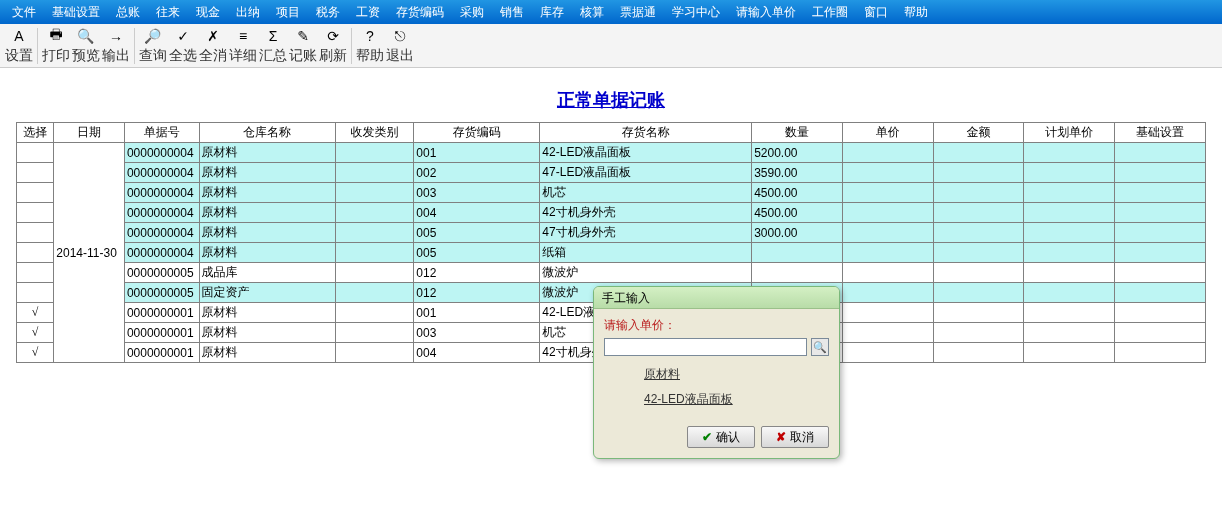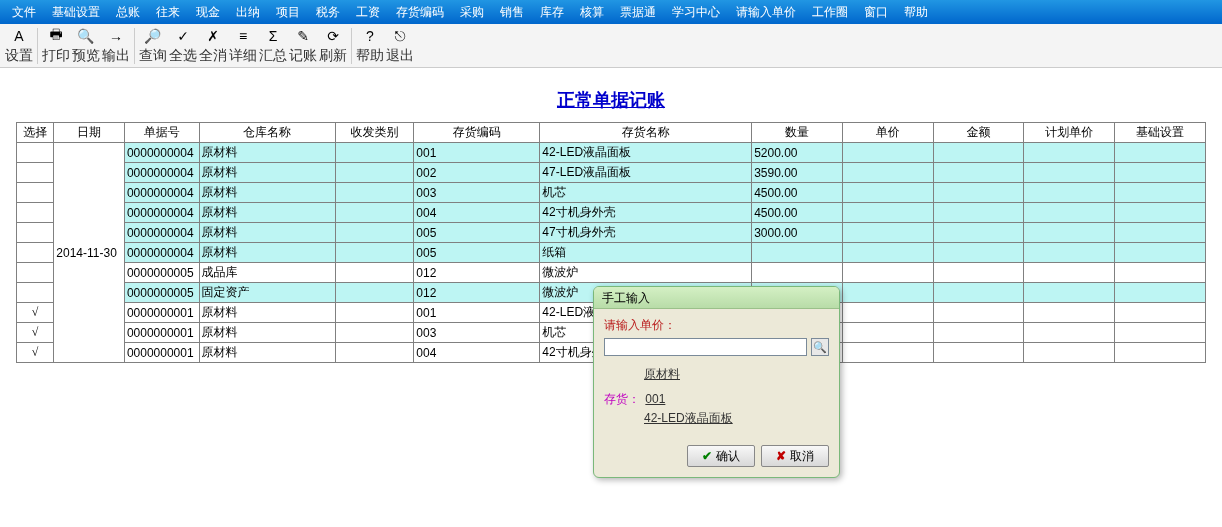--- a/index.html
+++ b/index.html
@@ -307,24 +307,20 @@
 
 <div class="dialog">
   <div class="dialog-title">手工输入</div>
   <div class="dialog-body">
     <div class="dlg-prompt">请输入单价：</div>
     <div class="dlg-input-row">
       <input class="dlg-input" type="text" value="" style="">
       <div class="dlg-lookup">🔍</div>
     </div>
     <div class="dlg-info-sub">原材料</div>
-    <div class="dlg-info">
-      <span>存货：</span>
-      <span class="dlg-info-val">001</span>
-    </div>
     <div class="dlg-info-sub">42-LED液晶面板</div>
   </div>
   <div class="dialog-buttons">
     <div class="dlg-btn">
       <span class="ico ico-ok">✔</span>
       <span>确认</span>
     </div>
     <div class="dlg-btn">
       <span class="ico ico-cancel">✘</span>
       <span>取消</span>

